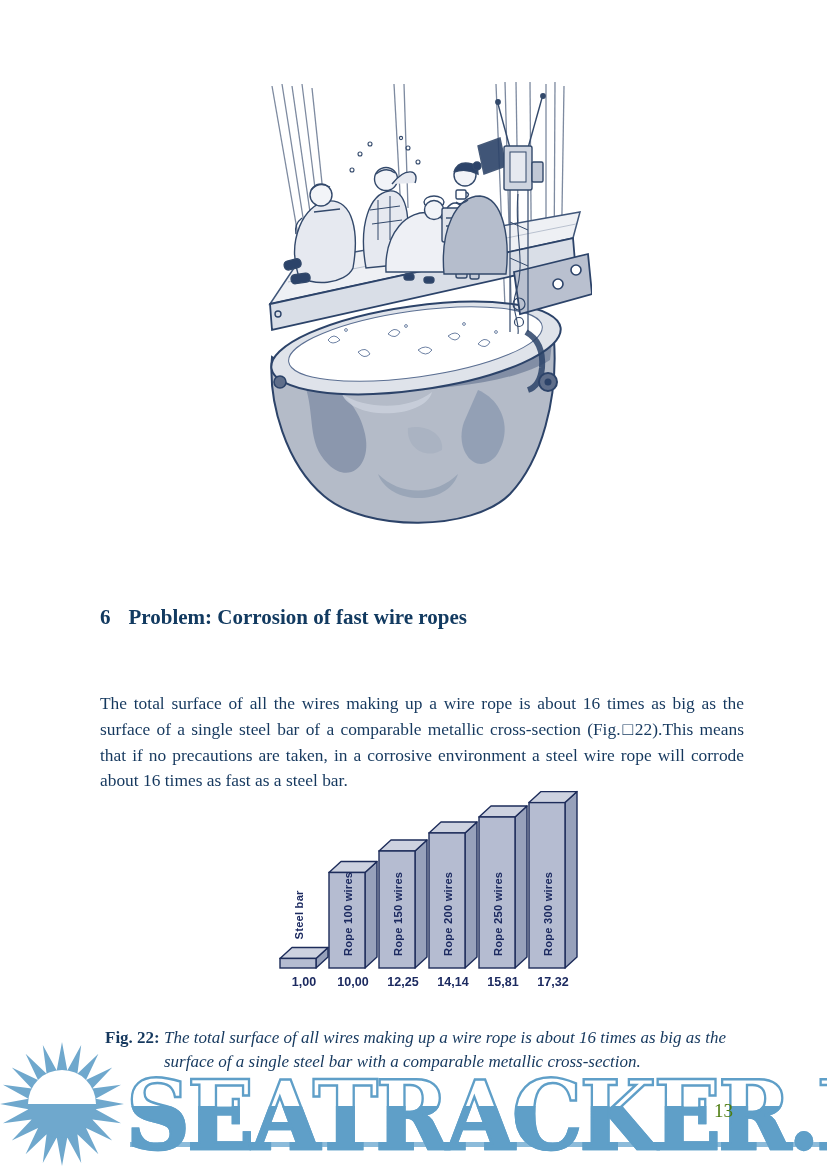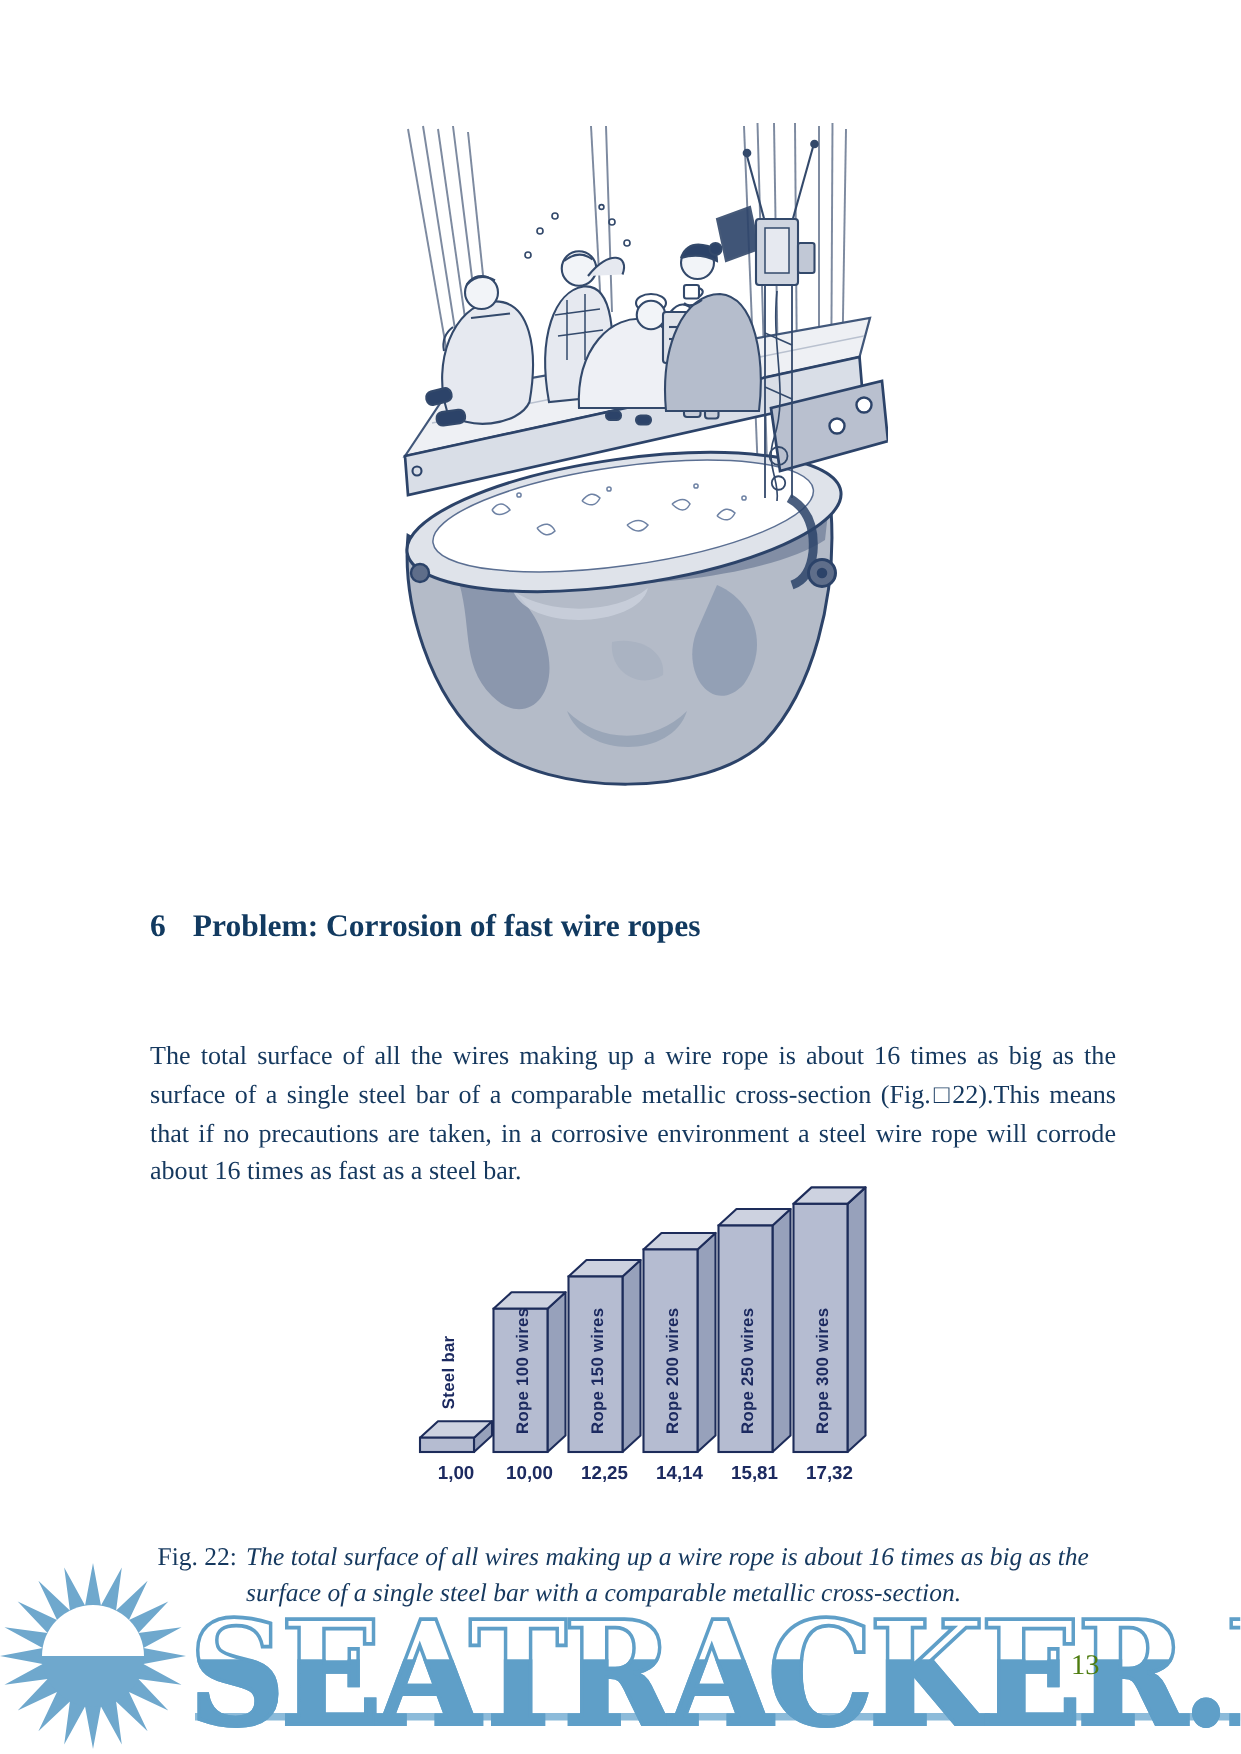--- a/index.html
+++ b/index.html
@@ -10,21 +10,21 @@
   
   .fig-caption{font-size:17px;color:#15385e;}
   .fig-caption .cap-label{font-style:normal;}
   .fig-caption .cap-text{font-style:italic;}
   #fig21-caption{left:103px;top:538px;width:560px;}
   #section-heading{left:100px;top:605px;width:660px;font-weight:bold;font-size:21px;color:#123a60;}
   #section-heading .sec-num{display:inline-block;margin-right:18px;}
   #body-paragraph{left:100px;top:657px;width:644px;font-size:17.4px;line-height:25.8px;
                   text-align:justify;color:#15385e;margin-top:34px;}
   #fig22-caption{left:105px;top:1026px;width:648px;font-size:17px;line-height:24px;}
-  #fig22-caption .cap-label{position:absolute;left:0;top:0;}
+  #fig22-caption .cap-label{position:absolute;left:0;top:0;font-weight:bold;}
   #fig22-caption .cap-body{display:block;margin-left:59px;font-style:italic;}
 
   
   #wm-rule{left:130px;top:1142px;width:697px;height:5px;background:#8cbbda;z-index:1;}
   #wm-sun{left:0px;top:1040px;width:150px;height:129px;z-index:2;}
   #wm-text{left:126px;top:1068px;width:702px;height:104px;z-index:2;overflow:visible;
            transform:scaleX(0.92);transform-origin:left top;}
   #wm-text span{
     font-family:"DejaVu Serif",serif;font-weight:bold;font-size:96px;line-height:96px;
     letter-spacing:-3px;white-space:nowrap;

